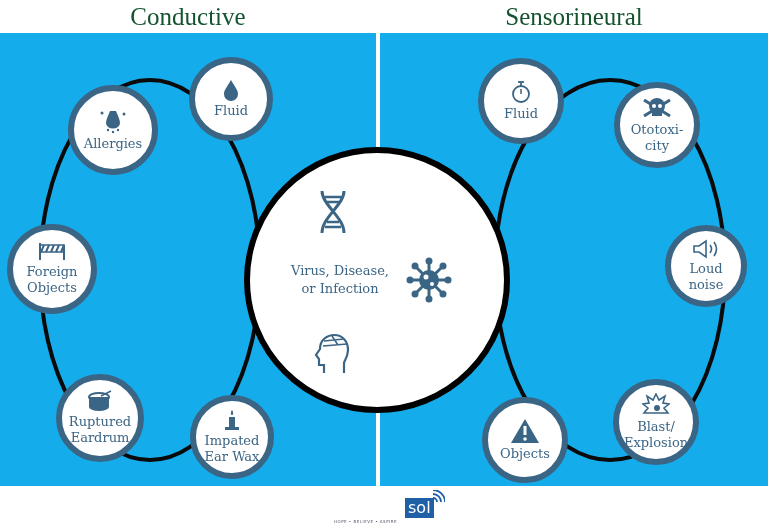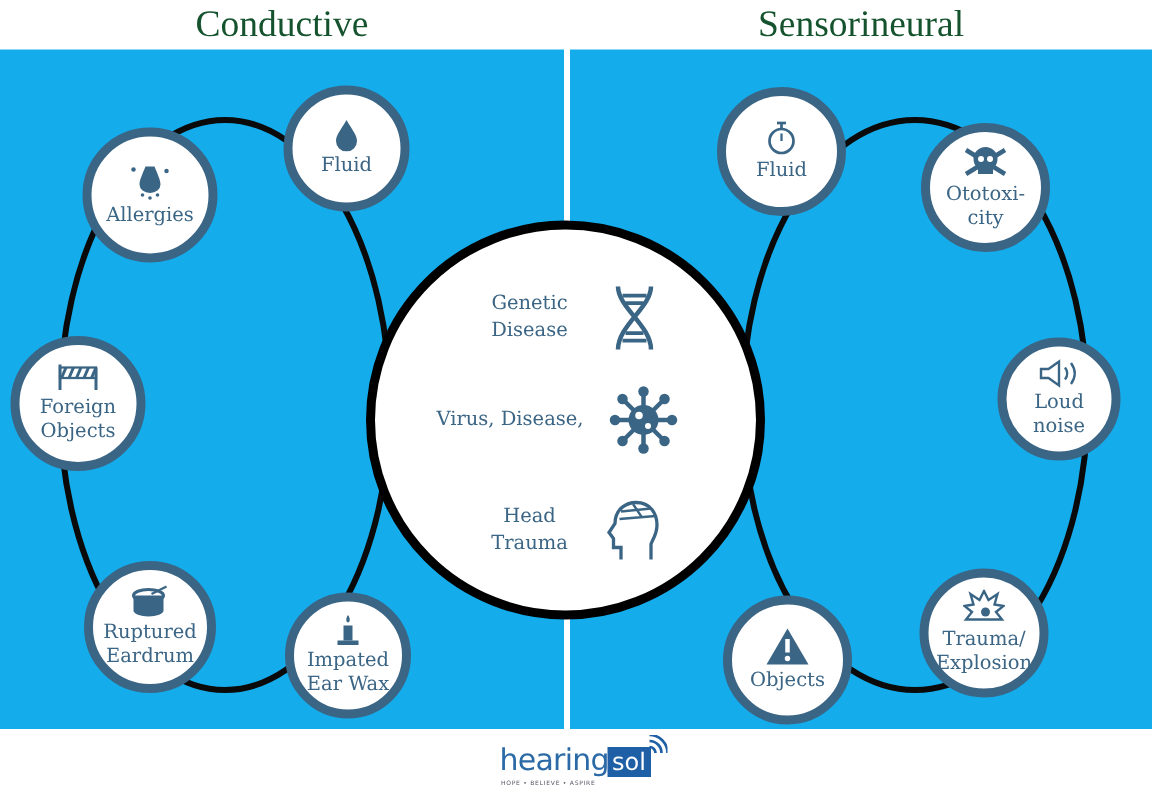--- a/index.html
+++ b/index.html
@@ -31,21 +31,21 @@
   <ellipse cx="150" cy="270" rx="110" ry="190" fill="none" stroke="#0a0a0a" stroke-width="4"></ellipse>
   <ellipse cx="610" cy="270" rx="115" ry="190" fill="none" stroke="#0a0a0a" stroke-width="4"></ellipse>
 </svg>
 
 <div class="node" style="left:189px;top:57px;width:84px;height:84px;">
   <svg width="18" height="22" viewBox="0 0 18 22">
       <path d="M9 1 C5 8 2 11 2 15 a7 7 0 0 0 14 0 C16 11 13 8 9 1Z" fill="#3b6585"></path>
     </svg>
   <span class="lbl">Fluid</span>
 </div>
-<div class="node" style="left:55px;top:85px;width:90px;height:90px;">
+<div class="node" style="left:68px;top:85px;width:90px;height:90px;">
   <svg width="30" height="26" viewBox="0 0 30 26">
       <path d="M12 3 C10 8 8 12 8 15 a5 4 0 0 0 14 0 C22 12 20 8 18 3Z" fill="#3b6585"></path>
       <circle cx="4" cy="5" r="1.5" fill="#3b6585"></circle>
       <circle cx="26" cy="6" r="1.5" fill="#3b6585"></circle>
       <circle cx="10" cy="22" r="1.2" fill="#3b6585"></circle>
       <circle cx="15" cy="24" r="1.2" fill="#3b6585"></circle>
       <circle cx="20" cy="22" r="1.2" fill="#3b6585"></circle>
     </svg>
   <span class="lbl">Allergies</span>
 </div>
@@ -104,49 +104,46 @@
       <path d="M20 6 q3 4 0 8 M24 3 q5 7 0 14" fill="none" stroke="#3b6585" stroke-width="1.6"></path>
     </svg>
   <span class="lbl">Loud</span>
   <span class="lbl">noise</span>
 </div>
 <div class="node" style="left:613px;top:379px;width:86px;height:86px;">
   <svg width="28" height="24" viewBox="0 0 28 24">
       <path d="M14 1 l3 6 l6 -4 l-2 7 l6 1 l-5 4 l4 5 h-24 l4 -5 l-5 -4 l6 -1 l-2 -7 l6 4Z" fill="none" stroke="#3b6585" stroke-width="1.6"></path>
       <circle cx="15" cy="15" r="3" fill="#3b6585"></circle>
     </svg>
-  <span class="lbl">Trauma/</span>
+  <span class="lbl">Blast/</span>
   <span class="lbl">Explosion</span>
 </div>
 <div class="node" style="left:482px;top:397px;width:86px;height:86px;">
   <svg width="30" height="26" viewBox="0 0 30 26">
       <path d="M15 1 L29 25 H1Z" fill="#3b6585"></path>
       <rect x="13.5" y="8" width="3" height="9" fill="#fff"></rect>
       <circle cx="15" cy="21" r="1.8" fill="#fff"></circle>
     </svg>
   <span class="lbl">Objects</span>
 </div>
 
 <div class="center">
   <div class="crow" style="left:58px;top:36px;">
-    <div class="ctext" style="width:90px;">
-      <div>Genetic</div>
-      <div>Disease</div>
-    </div>
     <svg width="34" height="46" viewBox="0 0 34 46" style="margin-left:8px;">
         <path d="M6 2 C6 16 28 28 28 44 M28 2 C28 16 6 28 6 44" fill="none" stroke="#3b6585" stroke-width="3"></path>
         <line x1="9" y1="8" x2="25" y2="8" stroke="#3b6585" stroke-width="2.5"></line>
         <line x1="11" y1="13" x2="23" y2="13" stroke="#3b6585" stroke-width="2.5"></line>
         <line x1="11" y1="33" x2="23" y2="33" stroke="#3b6585" stroke-width="2.5"></line>
         <line x1="9" y1="38" x2="25" y2="38" stroke="#3b6585" stroke-width="2.5"></line>
       </svg>
   </div>
   <div class="crow" style="left:30px;top:104px;">
     <div class="ctext" style="width:120px;">
       <div>Virus, Disease,</div>
+      <div>or Infection</div>
     </div>
     <svg width="46" height="46" viewBox="0 0 46 46" style="margin-left:6px;">
         <circle cx="23" cy="23" r="10" fill="#3b6585"></circle>
         <g stroke="#3b6585" stroke-width="3">
           <line x1="23" y1="3" x2="23" y2="43"></line>
           <line x1="3" y1="23" x2="43" y2="23"></line>
           <line x1="9" y1="9" x2="37" y2="37"></line>
           <line x1="37" y1="9" x2="9" y2="37"></line>
         </g>
         <g fill="#3b6585">
@@ -157,31 +154,26 @@
           <circle cx="9" cy="9" r="3.5"></circle>
           <circle cx="37" cy="37" r="3.5"></circle>
           <circle cx="37" cy="9" r="3.5"></circle>
           <circle cx="9" cy="37" r="3.5"></circle>
         </g>
         <circle cx="20" cy="20" r="2.5" fill="#fff"></circle>
         <circle cx="26" cy="27" r="2" fill="#fff"></circle>
       </svg>
   </div>
   <div class="crow" style="left:58px;top:180px;">
-    <div class="ctext" style="width:90px;">
-      <div>Head</div>
-      <div>Trauma</div>
-    </div>
     <svg width="36" height="42" viewBox="0 0 36 42" style="margin-left:6px;">
         <path d="M10 40 V32 H5 V26 L2 22 L6 16 C6 6 14 2 20 2 C30 2 34 10 34 17 C34 24 30 28 30 30 V40" fill="none" stroke="#3b6585" stroke-width="2.2"></path>
         <path d="M10 8 L30 6 M9 13 L33 11 M18 3 L24 12" fill="none" stroke="#3b6585" stroke-width="1.6"></path>
       </svg>
   </div>
 </div>
 
 <div class="logo">
-  <span class="h">hearing</span>
   <span class="sol">sol</span>
   <svg width="14" height="14" viewBox="0 0 14 14" style="position:absolute;left:98px;top:-2px;">
       <path d="M2 8 a4 4 0 0 1 4 4 M2 4 a8 8 0 0 1 8 8 M2 0 a12 12 0 0 1 12 12" fill="none" stroke="#1f5fa5" stroke-width="1.8"></path>
     </svg>
   <span class="tag">HOPE  •  BELIEVE  •  ASPIRE</span>
 </div>
 
 </body></html>

